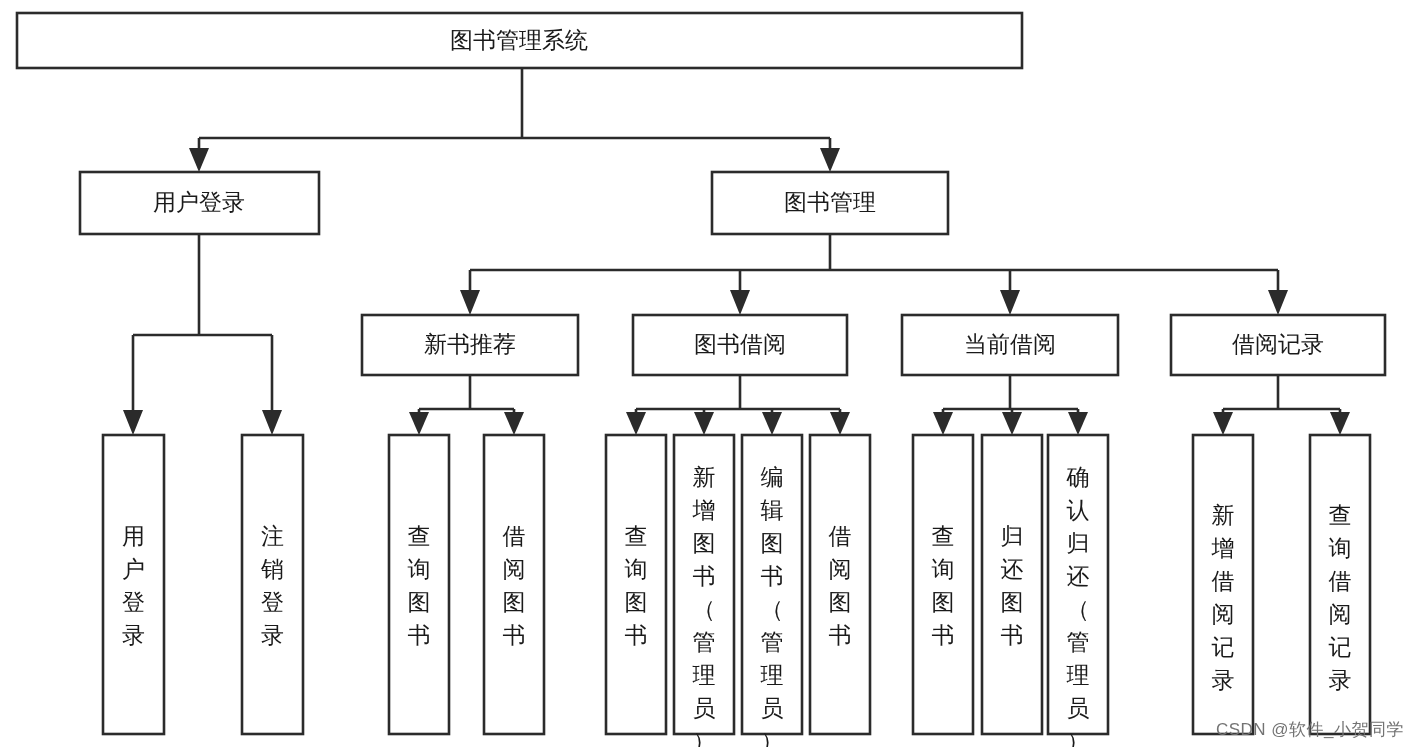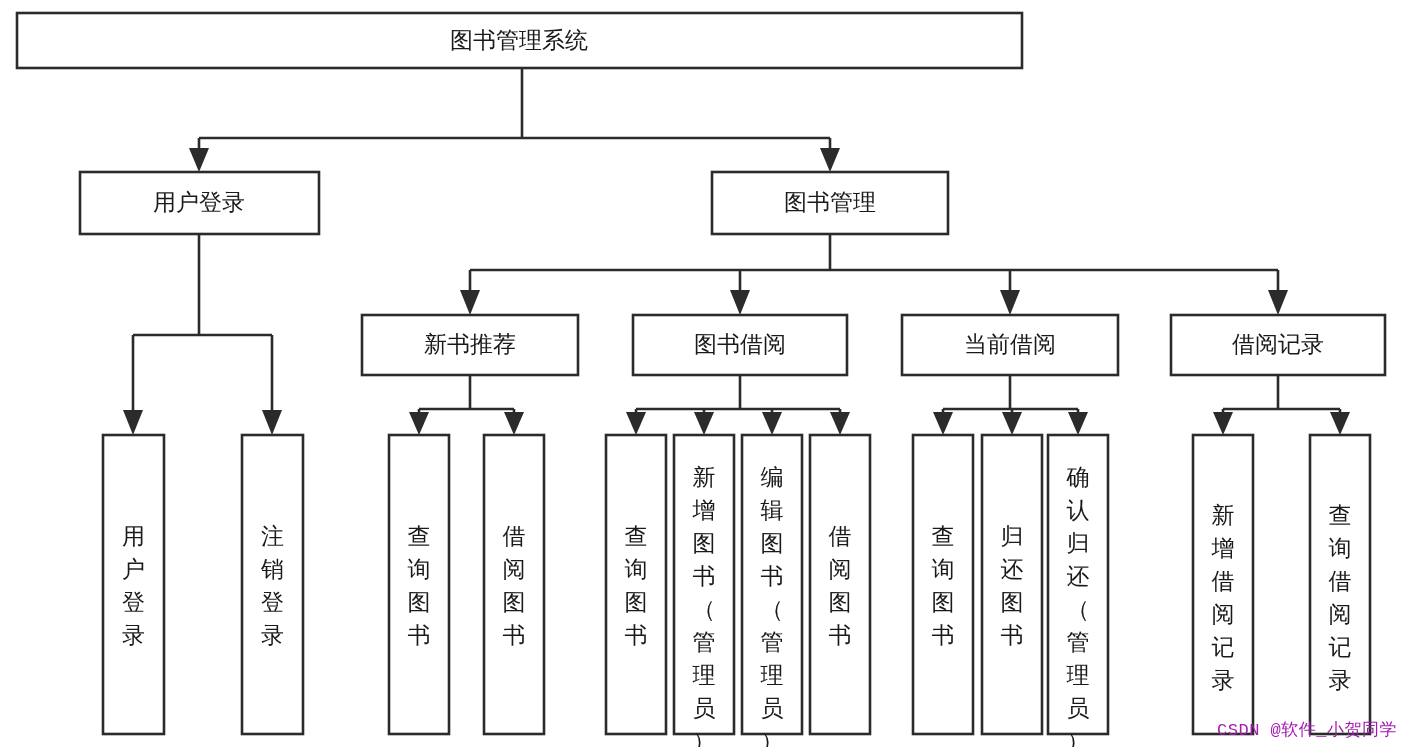--- a/index.html
+++ b/index.html
@@ -47,25 +47,25 @@
     dominant-baseline: middle;
   }
   .node-label-v {
     font-family: "Liberation Sans", "DejaVu Sans", sans-serif;
     font-size: 23px;
     fill: #1a1a1a;
     text-anchor: middle;
   }
   .watermark-text {
     position: absolute;
-    right: 8px;
+    right: 1px;
     bottom: 6px;
-    font-family: Liberation Mono, monospace;
+    font-family: Liberation Sans, sans-serif;
     font-size: 17px;
-    color: #a21caf;
+    color: #737373;
     letter-spacing: 0.5px;
     white-space: nowrap;
     user-select: none;
   }
 </style>
 </head>
 <body>
 
 <div id="diagram-root">
 

